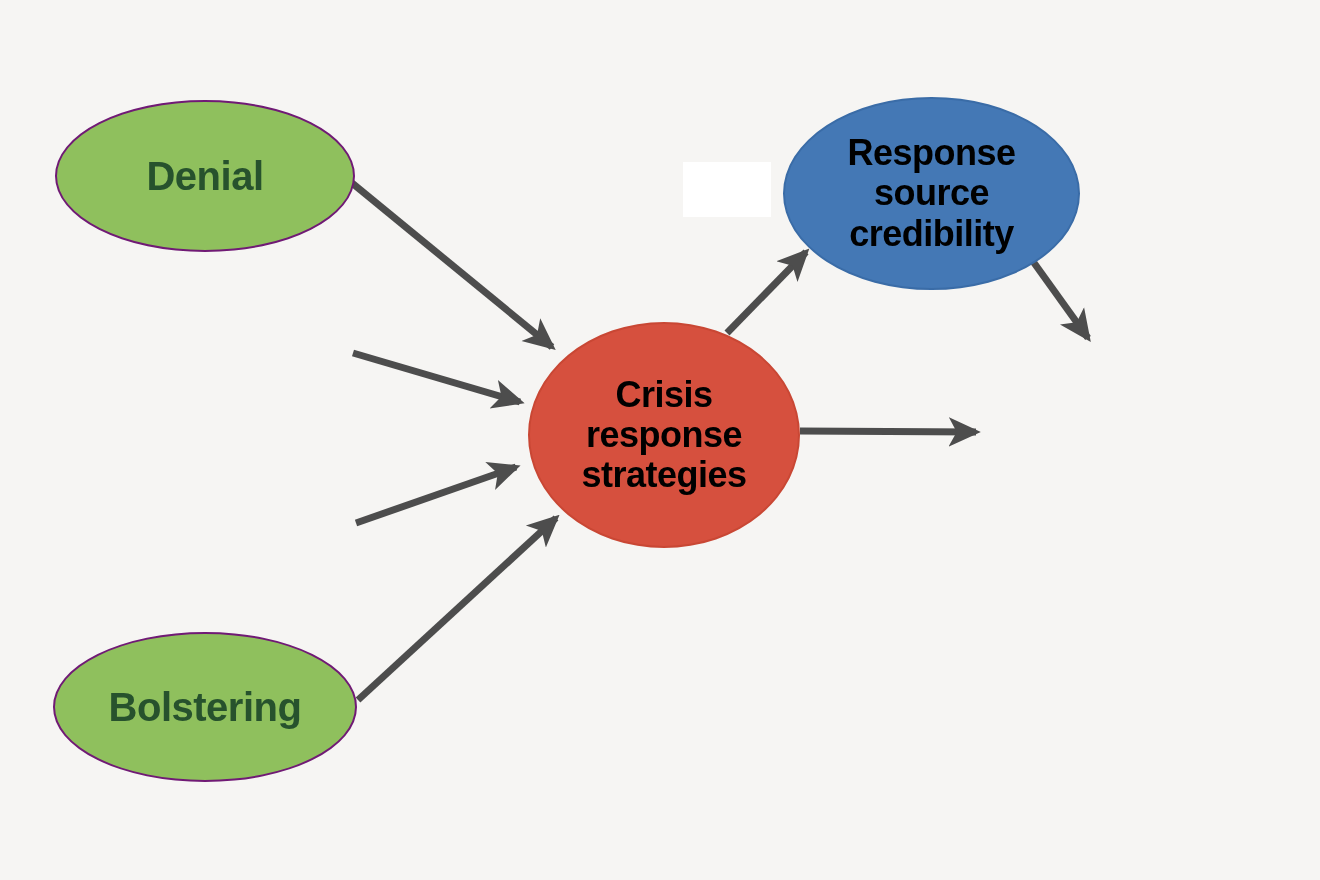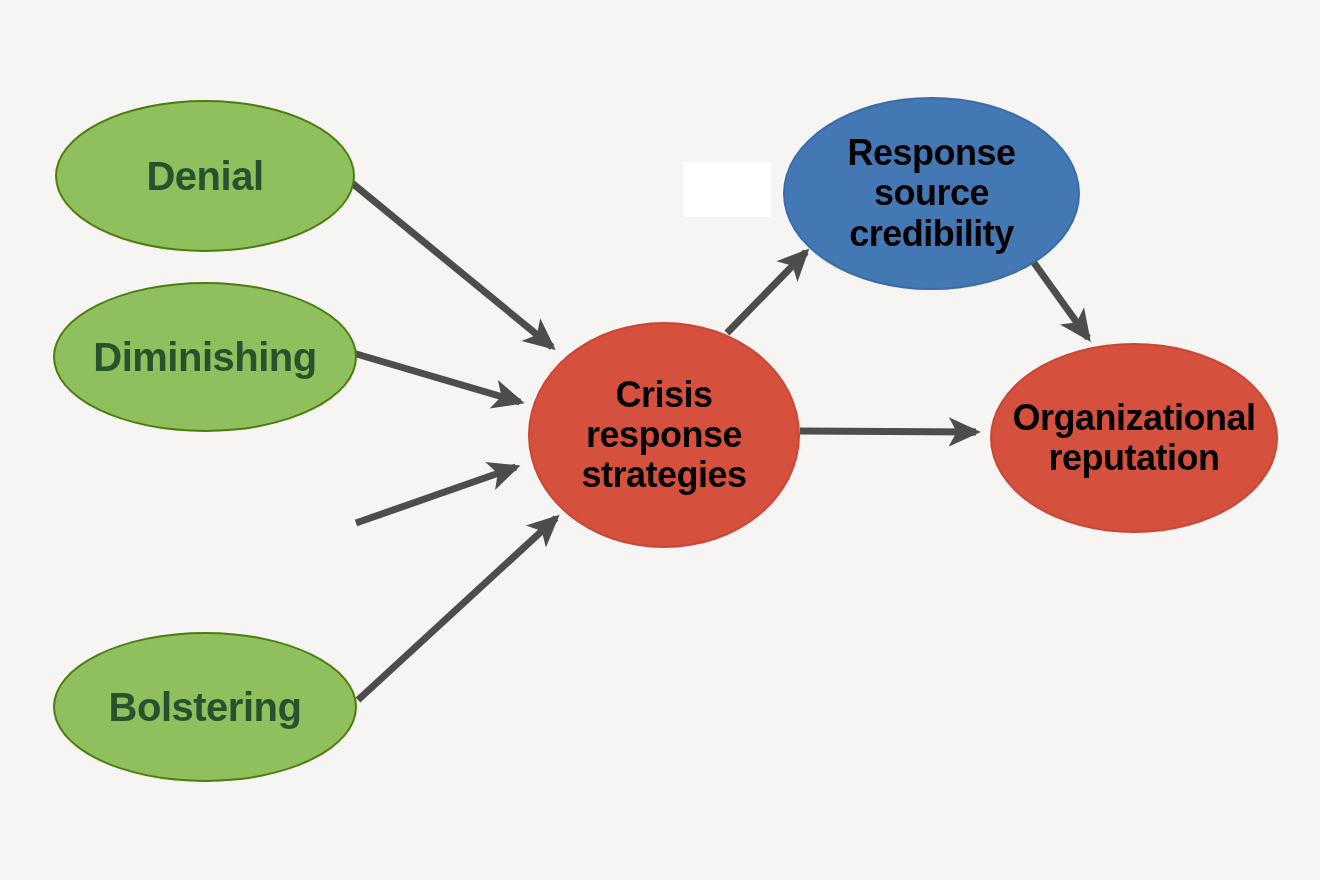--- a/index.html
+++ b/index.html
@@ -41,21 +41,21 @@
     text-align: center;
     box-sizing: border-box;
   }
   .node .label {
     font-weight: 700;
     line-height: 1.12;
     letter-spacing: -0.5px;
   }
   .node.green {
     background: #8fc05d;
-    border: 2px solid #4d7c0f;
+    border: 2px solid #701a75;
   }
   .node.green .label {
     color: #27522d;
     font-size: 40px;
   }
   .node.red {
     background: #d6503e;
     border: 2px solid #c94734;
   }
   .node.blue {
@@ -99,34 +99,28 @@
       <line x1="727" y1="333" x2="806" y2="252" marker-end="url(#arrowhead)"></line>
       <line x1="800" y1="431" x2="976" y2="432" marker-end="url(#arrowhead)"></line>
       <line x1="1032" y1="260" x2="1088" y2="338" marker-end="url(#arrowhead)"></line>
     </g>
   </svg>
 
   <div class="node green" id="node-denial">
     <div class="label">Denial</div>
   </div>
 
-  <div class="node green" id="node-diminishing">
-    <div class="label">Diminishing</div>
-  </div>
 
 
   <div class="node green" id="node-bolstering">
     <div class="label">Bolstering</div>
   </div>
 
   <div class="node red" id="node-crisis">
     <div class="label">Crisis response strategies</div>
   </div>
 
   <div class="node blue" id="node-credibility">
     <div class="label">Response source credibility</div>
   </div>
 
-  <div class="node red" id="node-reputation">
-    <div class="label">Organizational reputation</div>
-  </div>
 
 </div>
 
 </body></html>

